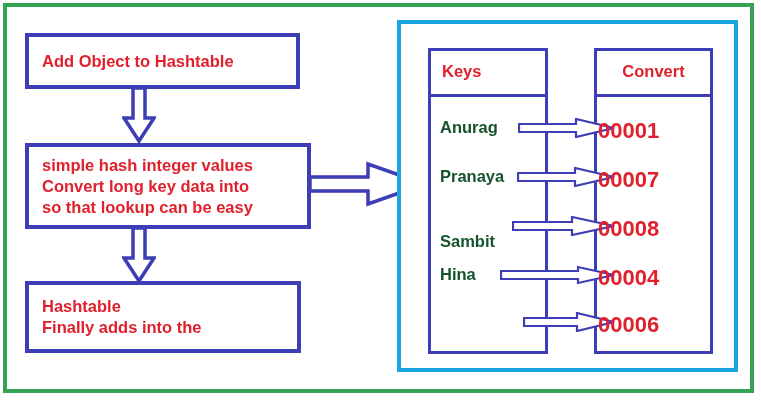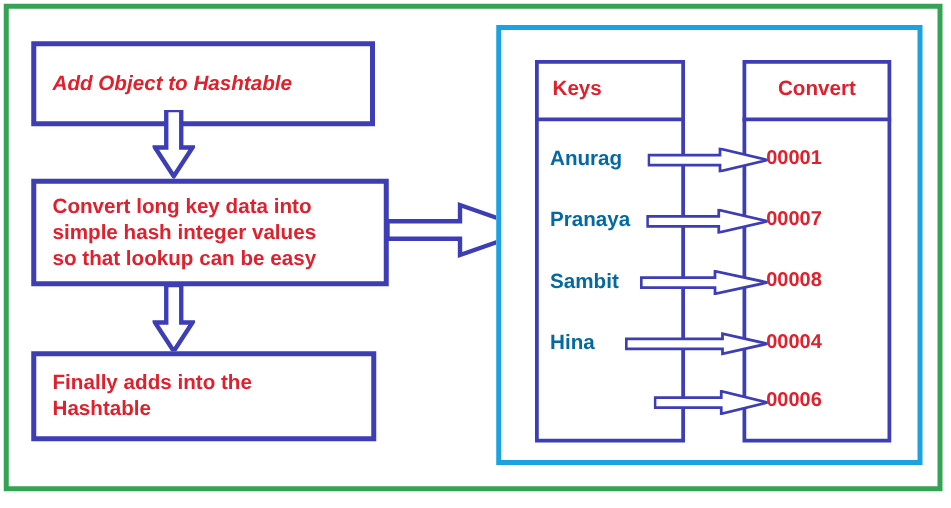--- a/index.html
+++ b/index.html
@@ -36,21 +36,21 @@
     font-size: 16.5px;
     line-height: 21px;
     display: flex;
     align-items: center;
     padding-left: 13px;
     padding-right: 8px;
   }
   .flow-box .txt { display: block; }
   .flow-box .txt span { display: block; white-space: nowrap; }
 
-  #box-add   { left: 25px;  top: 33px;  width: 275px; height: 68px; font-style: italic; }
+  #box-add   { left: 25px;  top: 33px;  width: 275px; height: 56px; }
   #box-conv  { left: 25px;  top: 143px; width: 286px; height: 86px; }
   #box-final { left: 25px;  top: 281px; width: 276px; height: 72px; }
 
   .down-arrow {
     position: absolute;
     width: 34px;
     height: 55px;
   }
   #down-arrow-1 { left: 122px; top: 88px; }
   #down-arrow-2 { left: 122px; top: 228px; }
@@ -92,33 +92,33 @@
     align-items: center;
     color: #e0202c;
     font-weight: bold;
     font-size: 16.5px;
   }
   #keys-header   { left: 428px; top: 48px; width: 120px; padding-left: 14px; justify-content: flex-start; }
   #hashes-header { left: 594px; top: 48px; width: 119px; justify-content: center; }
 
   .key-label {
     position: absolute;
-    color: #0369a1;
+    color: #14532d;
     font-weight: bold;
     font-size: 16.5px;
     white-space: nowrap;
     left: 440px;
   }
   .hash-label {
     position: absolute;
     color: #e0202c;
     font-weight: bold;
-    font-size: 16px;
+    font-size: 22px;
     white-space: nowrap;
-    left: 613px;
+    left: 598px;
   }
   .row-arrow {
     position: absolute;
     height: 20px;
   }
 </style>
 </head>
 <body>
 
 <div id="canvas">
@@ -130,34 +130,34 @@
       <span>Add Object to Hashtable</span>
     </span>
   </div>
 
   <svg class="down-arrow" id="down-arrow-1" viewBox="0 0 34 55">
     <polygon points="11,0 23,0 23,30 32,30 17,53 2,30 11,30" fill="#ffffff" stroke="#3d3db5" stroke-width="3.5" stroke-linejoin="miter"></polygon>
   </svg>
 
   <div class="flow-box" id="box-conv">
     <span class="txt">
+      <span>simple hash integer values</span>
       <span>Convert long key data into</span>
-      <span>simple hash integer values</span>
       <span>so that lookup can be easy</span>
     </span>
   </div>
 
   <svg class="down-arrow" id="down-arrow-2" viewBox="0 0 34 55">
     <polygon points="11,0 23,0 23,30 32,30 17,53 2,30 11,30" fill="#ffffff" stroke="#3d3db5" stroke-width="3.5" stroke-linejoin="miter"></polygon>
   </svg>
 
   <div class="flow-box" id="box-final">
     <span class="txt">
+      <span>Hashtable</span>
       <span>Finally adds into the</span>
-      <span>Hashtable</span>
     </span>
   </div>
 
   <svg class="big-arrow" viewBox="0 0 120 48">
     <polygon points="2,17 60,17 60,4 117,24 60,44 60,31 2,31" fill="#ffffff" stroke="#3d3db5" stroke-width="3.5" stroke-linejoin="miter"></polygon>
   </svg>
 
   <div class="inner-panel"></div>
 
   <div class="column" id="keys-col"></div>
@@ -171,21 +171,21 @@
     <polygon points="1,6 58,6 58,1 96,10 58,19 58,14 1,14" fill="#ffffff" stroke="#3d3db5" stroke-width="2.2" stroke-linejoin="miter"></polygon>
   </svg>
   <div class="hash-label" style="top:118px">00001</div>
 
   <div class="key-label" style="top:167px">Pranaya</div>
   <svg class="row-arrow" style="left:517px; top:167px; width:99px; height:20px" viewBox="0 0 99 20">
     <polygon points="1,6 58,6 58,1 97,10 58,19 58,14 1,14" fill="#ffffff" stroke="#3d3db5" stroke-width="2.2" stroke-linejoin="miter"></polygon>
   </svg>
   <div class="hash-label" style="top:167px">00007</div>
 
-  <div class="key-label" style="top:216px">Sambit</div>
+  <div class="key-label" style="top:232px">Sambit</div>
   <svg class="row-arrow" style="left:512px; top:216px; width:104px; height:20px" viewBox="0 0 104 20">
     <polygon points="1,6 60,6 60,1 102,10 60,19 60,14 1,14" fill="#ffffff" stroke="#3d3db5" stroke-width="2.2" stroke-linejoin="miter"></polygon>
   </svg>
   <div class="hash-label" style="top:216px">00008</div>
 
   <div class="key-label" style="top:265px">Hina</div>
   <svg class="row-arrow" style="left:500px; top:265px; width:116px; height:20px" viewBox="0 0 116 20">
     <polygon points="1,6 78,6 78,2 114,10 78,18 78,14 1,14" fill="#ffffff" stroke="#3d3db5" stroke-width="2.2" stroke-linejoin="miter"></polygon>
   </svg>
   <div class="hash-label" style="top:265px">00004</div>

